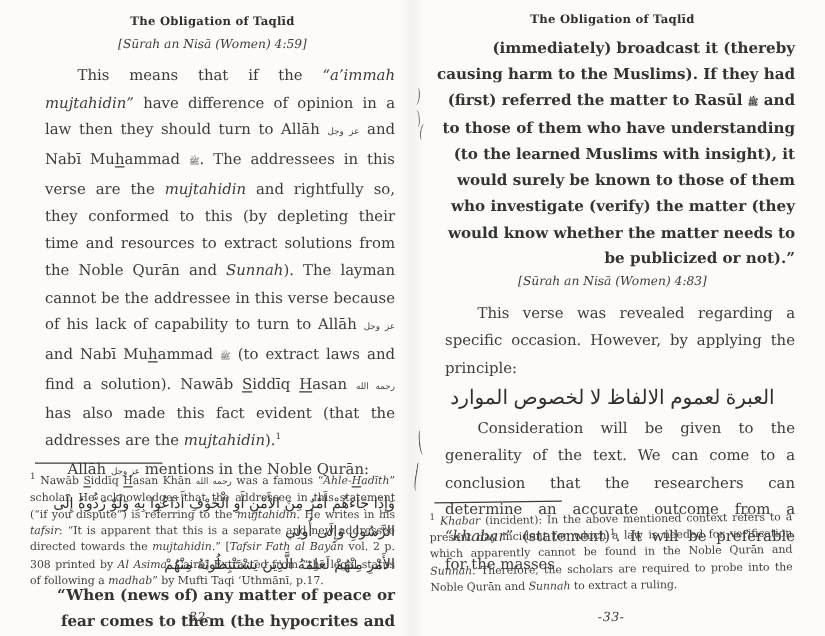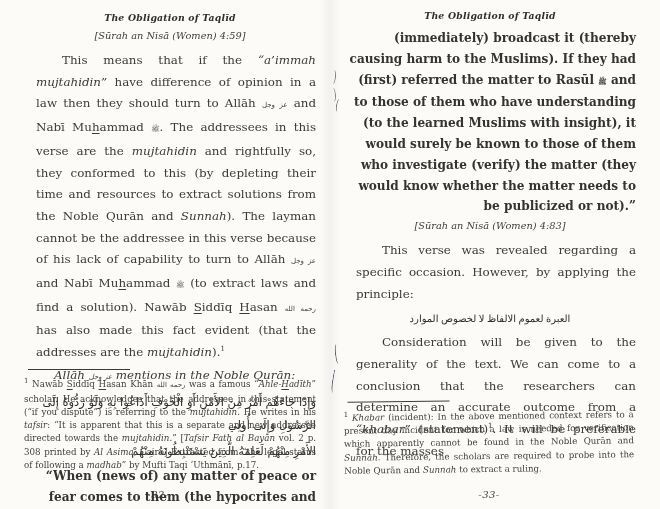--- a/index.html
+++ b/index.html
@@ -20,21 +20,20 @@
     position:absolute;top:0;height:509px;
     box-sizing:border-box;
     overflow:hidden;
   }
   .page-left{left:0;width:330px;padding:12px 14px 0 24px;}
   .page-right{left:330px;width:330px;padding:10px 24px 0 14px;}
 
   .running-header{
     text-align:center;
     font-size:9.3px;
-    font-style:italic;
     font-weight:bold;
     color:#2f2f2f;
     letter-spacing:.2px;
     margin-bottom:7px;
   }
   .citation{
     text-align:center;
     font-size:9.8px;
     font-style:italic;
     color:#3d3d3d;
@@ -53,35 +52,34 @@
     line-height:20.8px;
     text-align:right;
     margin:2px 0 3px 0;
     color:#333;
   }
   .quran-intro{
     font-size:11.9px;
     line-height:21px;
     text-indent:30px;
     margin:1px 0 2px 0;
-    font-style:italic;
   }
   .arabic{
     direction:rtl;
     font-family:"DejaVu Sans", sans-serif;
     font-size:11.5px;
     line-height:23px;
     text-align:right;
     color:#2e2e2e;
     margin:3px 0 3px 0;
   }
   .arabic-principle{
     direction:rtl;
-    font-family:Liberation Serif, serif;
-    font-size:10px;
+    font-family:Liberation Sans, sans-serif;
+    font-size:16px;
     line-height:22px;
     text-align:center;
     color:#2e2e2e;
     margin:3px 0 2px 0;
   }
   .footnote-block{
     position:absolute;
     left:24px;right:14px;
     bottom:28px;
   }

